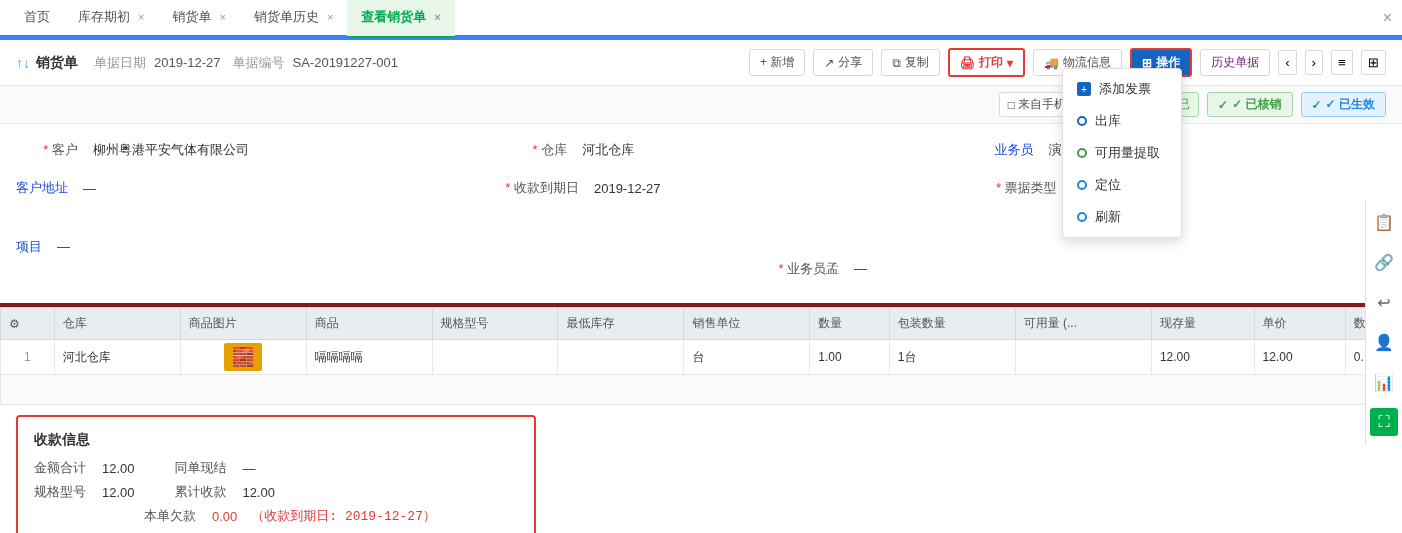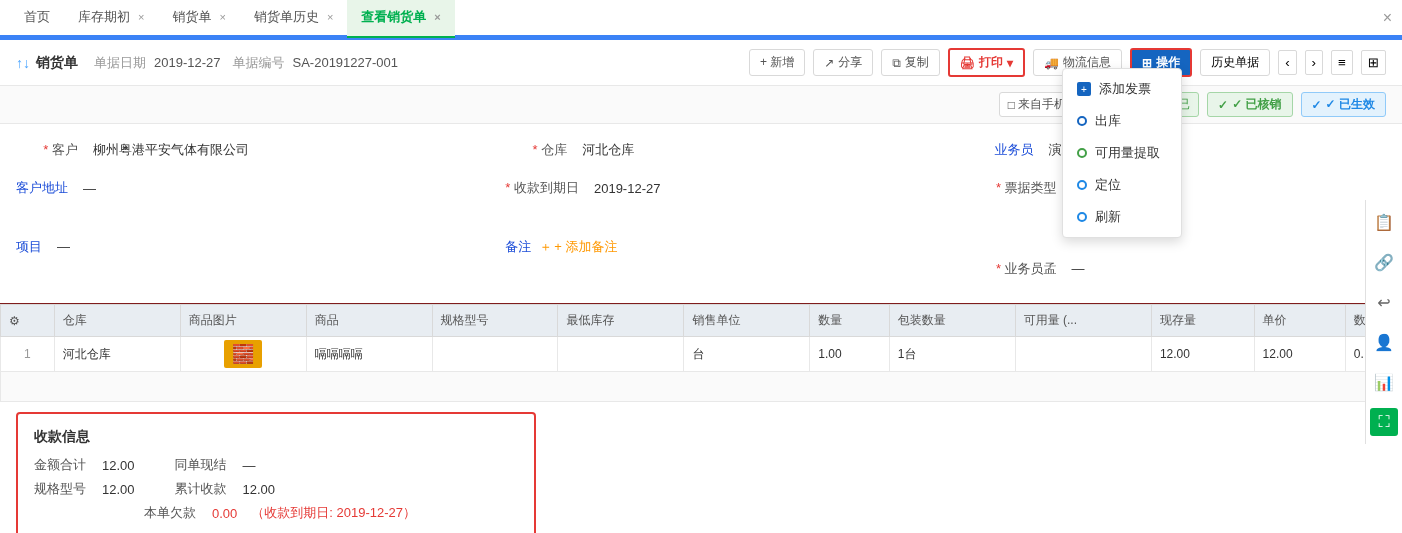--- a/index.html
+++ b/index.html
@@ -35,21 +35,21 @@
     .toolbar-actions {
       margin-left: auto; display: flex; align-items: center; gap: 8px;
     }
     .btn-action {
       display: flex; align-items: center; gap: 4px; padding: 4px 10px;
       border: 1px solid #d9d9d9; border-radius: 3px; background: #fff;
       cursor: pointer; font-size: 12px; color: #555; white-space: nowrap;
     }
     .btn-print { border: 2px solid #e53935; color: #e53935; font-weight: bold; }
     .btn-operation { background: #1565c0; color: #fff; border-color: #1565c0; font-weight: bold; }
-    .btn-history { background: #fff; border-color: #d9d9d9; color: #000000; }
+    .btn-history { background: #fff; border-color: #d9d9d9; color: #701a75; }
 
     .btn-nav { padding: 4px 6px; border: 1px solid #d9d9d9; background: #fff; cursor: pointer; border-radius: 2px; }
     .btn-view { padding: 4px 6px; border: 1px solid #d9d9d9; background: #fff; cursor: pointer; border-radius: 2px; }
 
     
     .status-badge {
       padding: 3px 10px; border-radius: 3px; font-size: 12px; font-weight: bold;
       display: flex; align-items: center; gap: 4px;
     }
     .badge-checked { background: #e8f5e9; color: #43a047; border: 1px solid #a5d6a7; }
@@ -62,21 +62,21 @@
     }
     .btn-small {
       display: flex; align-items: center; gap: 3px; padding: 3px 8px;
       border: 1px solid #d9d9d9; border-radius: 3px; background: #fff;
       cursor: pointer; font-size: 12px; color: #555;
     }
     .btn-small .dot { width: 8px; height: 8px; border-radius: 50%; display: inline-block; }
     .dot-gray { background: #999; }
 
     
-    .form-section { padding: 12px 16px; border-bottom: 1px solid #7f1d1d; }
+    .form-section { padding: 12px 16px; border-bottom: 4px solid #7f1d1d; }
     .form-row { display: flex; align-items: center; margin-bottom: 10px; gap: 0; flex-wrap: wrap; }
     .form-field { display: flex; align-items: center; flex: 1; min-width: 200px; }
     .form-label { color: #555; white-space: nowrap; min-width: 70px; text-align: right; padding-right: 8px; }
     .form-label.required::before { content: '* '; color: #e53935; }
     .form-value { color: #333; flex: 1; padding: 4px 6px; border: 1px solid transparent; border-radius: 2px; }
     .form-label-plain { color: #1d4ed8; white-space: nowrap; padding-right: 8px; text-align: right; }
     .add-note { color: #ff9800; cursor: pointer; display: flex; align-items: center; gap: 2px; }
 
     
     .table-section { padding: 0 0; }
@@ -278,27 +278,20 @@
       </div>
       <div class="form-field" style="flex:0.8;">
         <span class="form-label required">票据类型</span>
         <span class="form-value">不开票</span>
       </div>
     </div>
     <div class="form-row">
       <div class="form-field">
         <span class="form-label-plain">项目</span>
         <span class="form-value">—</span>
-      </div>
-      <div class="form-field">
-        <span class="form-label-plain">备注</span>
-        <span class="add-note">
-          <span>＋</span>
-          <span>+ 添加备注</span>
-        </span>
       </div>
       <div class="form-field" style="flex:0.8;margin-top:44px;">
         <span class="form-label required">业务员孟</span>
         <span class="form-value">—</span>
       </div>
     </div>
   </div>
 
   <div class="table-section">
     <div class="table-wrapper">
@@ -365,21 +358,21 @@
       </div>
       <div class="payment-item">
         <span class="payment-label">累计收款</span>
         <span class="payment-value">12.00</span>
       </div>
     </div>
     <div class="payment-row">
       <div class="payment-item" style="margin-left:calc(60px + 8px + 40px + 2px);">
         <span class="payment-label">本单欠款</span>
         <span class="payment-value red">0.00</span>
-        <span style="color:#e53935; margin-left:6px;">（收款到期日: <span class="payment-date">2019-12-27</span>）</span>
+        <span style="color:#e53935; margin-left:6px;font-family:Liberation Mono, monospace;">（收款到期日: <span class="payment-date">2019-12-27</span>）</span>
       </div>
     </div>
   </div>
 
   <div class="dropdown-menu" style="position:absolute; top:68px; right:220px;">
     <div class="menu-item">
       <span class="menu-icon-square">+</span>
       <span>添加发票</span>
     </div>
     <div class="menu-item">

